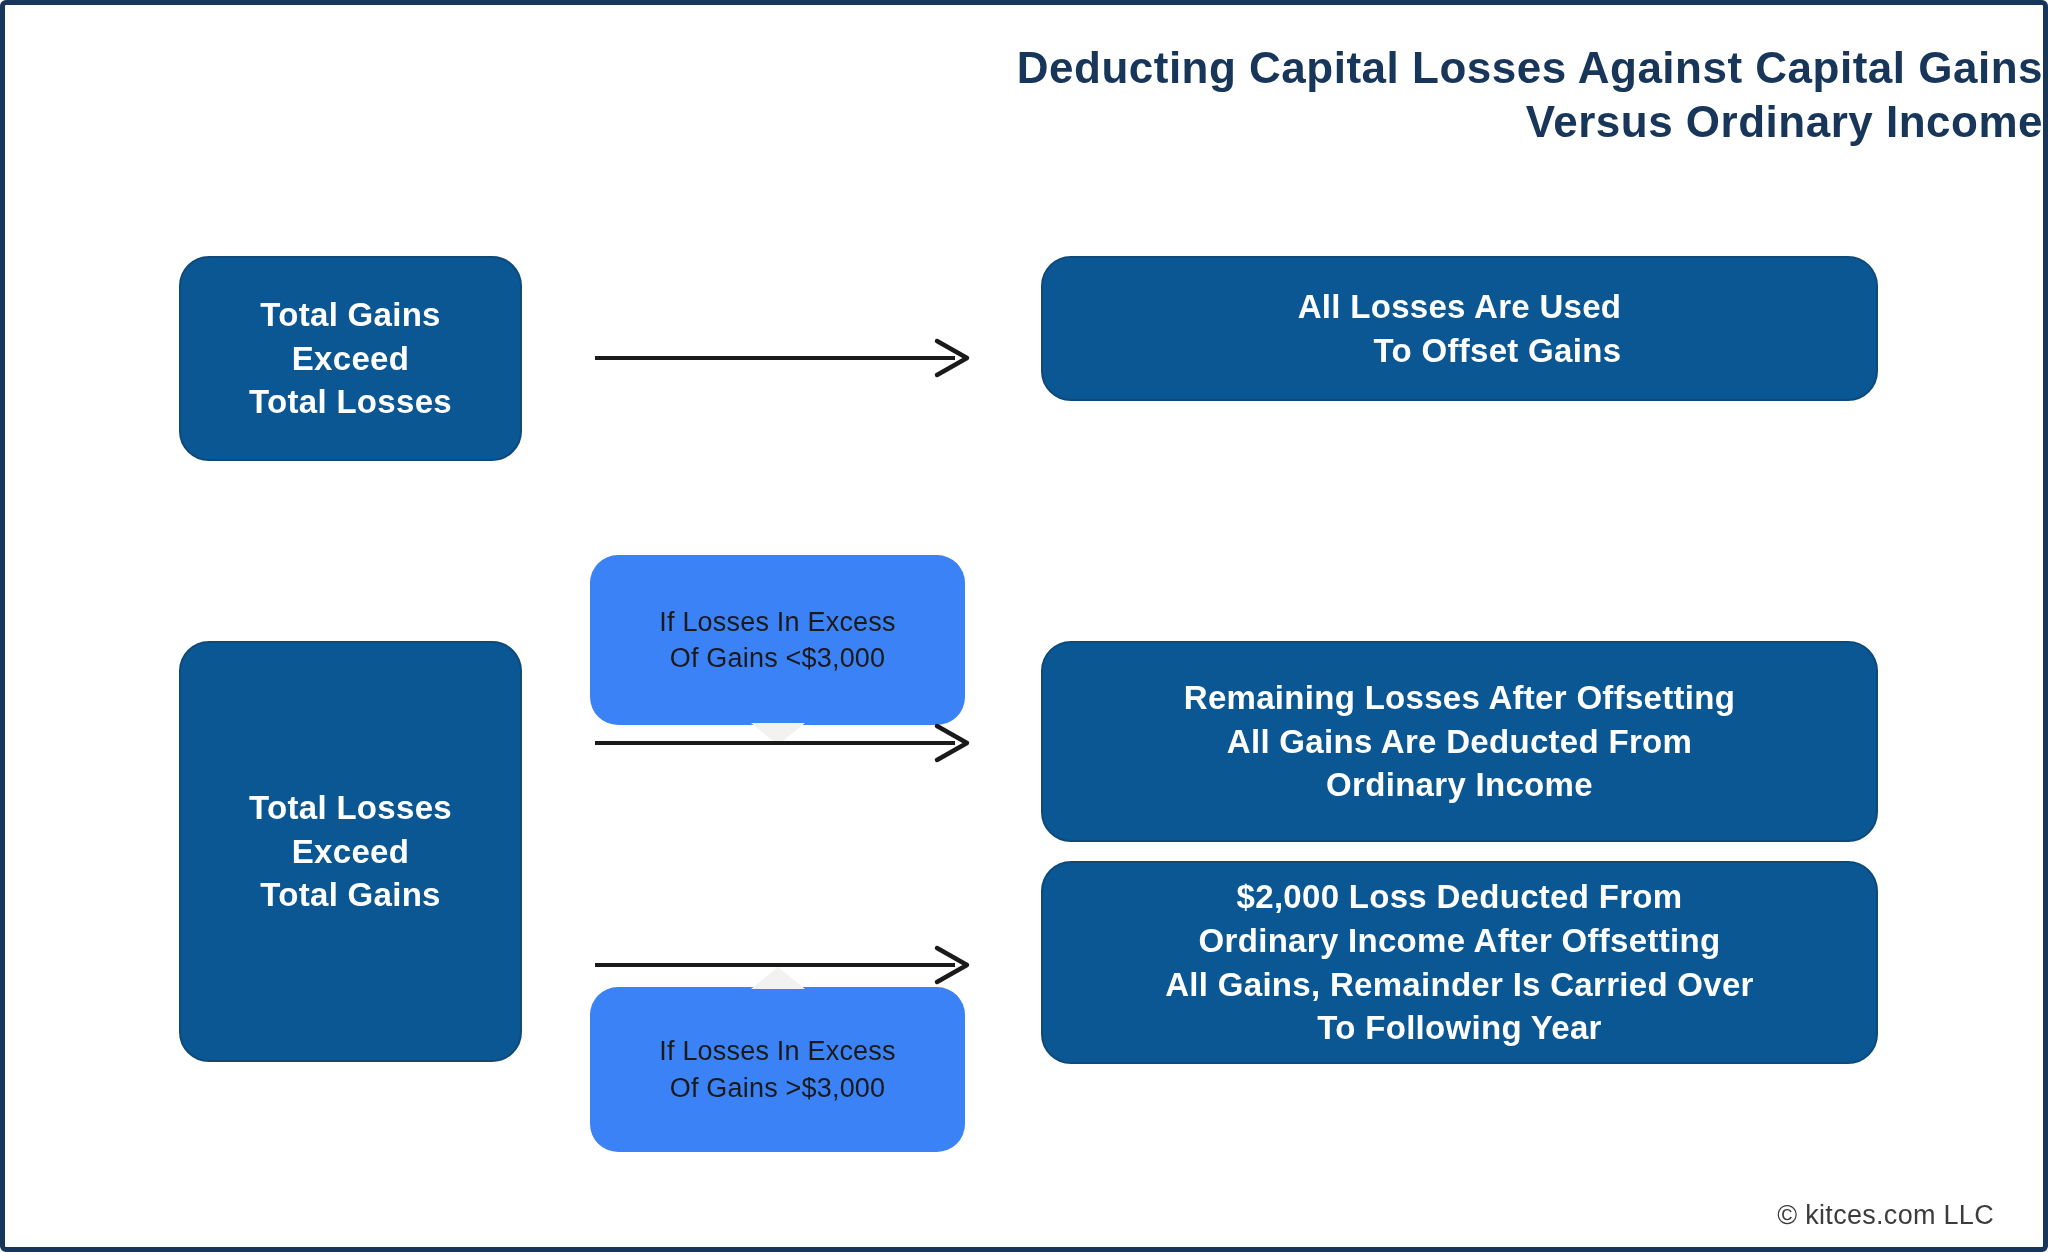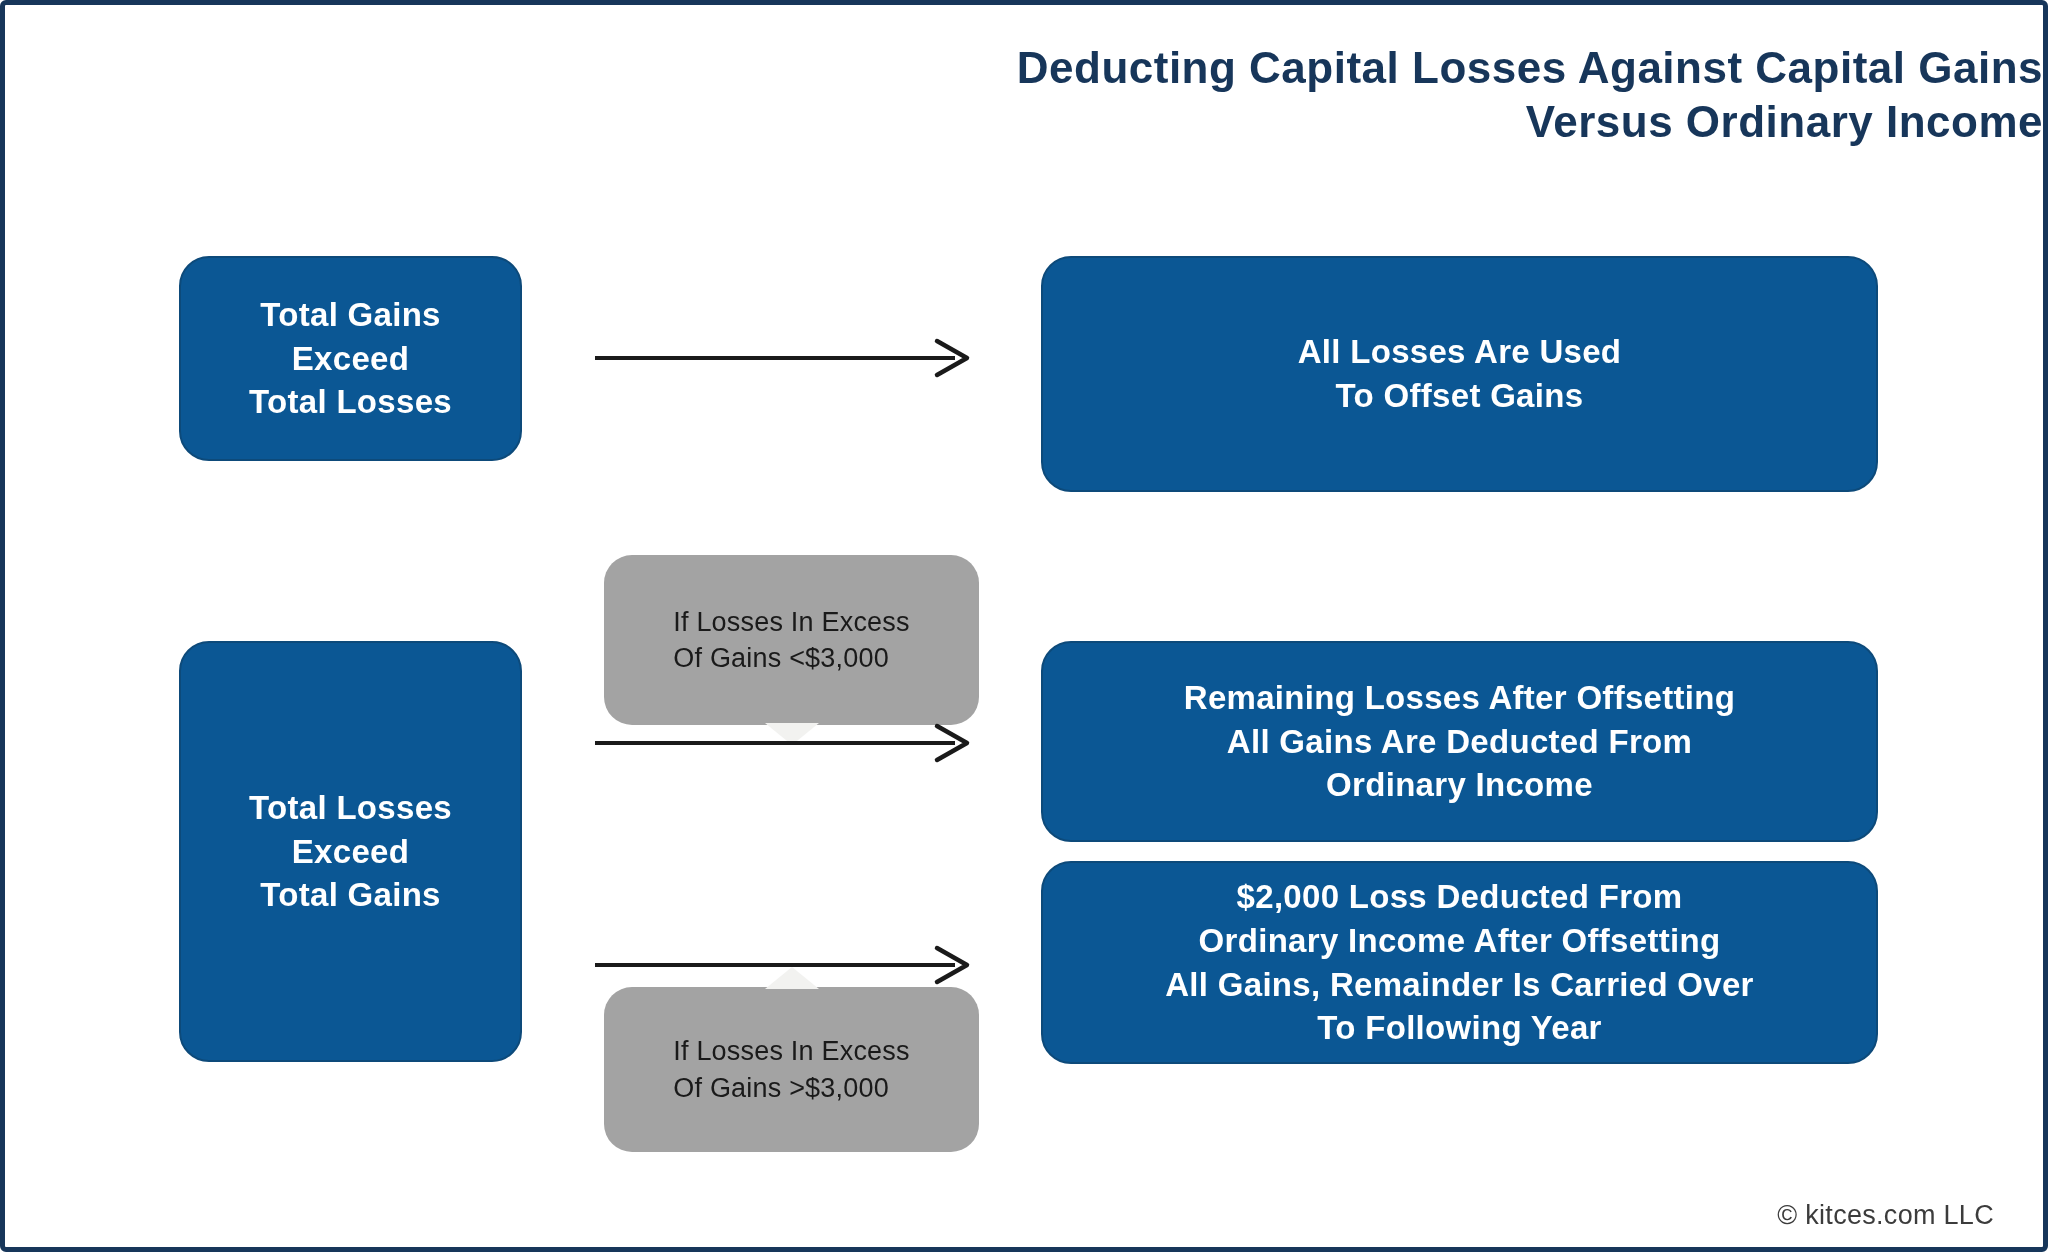--- a/index.html
+++ b/index.html
@@ -41,39 +41,39 @@
     justify-content: center;
     text-align: center;
     font-size: 33px;
     font-weight: 600;
     line-height: 1.33;
     letter-spacing: 0.3px;
     white-space: pre-line;
   }
 
   #box-gains-exceed   { left: 174px;  top: 251px; width: 343px; height: 205px; }
-  #box-offset-gains   { left: 1036px; top: 251px; width: 837px; height: 236px; }
+  #box-offset-gains   { left: 1036px; top: 251px; width: 837px; height: 145px; text-align: right; }
   #box-losses-exceed  { left: 174px;  top: 636px; width: 343px; height: 421px; }
   #box-remaining      { left: 1036px; top: 636px; width: 837px; height: 201px; }
   #box-carryover      { left: 1036px; top: 856px; width: 837px; height: 203px; }
 
   .callout {
     position: absolute;
-    background: #a3a3a3;
+    background: #3b82f6;
     border-radius: 28px;
     color: #1a1a1a;
     display: flex;
     align-items: center;
     justify-content: center;
+    text-align: center;
     font-size: 27px;
     font-weight: 500;
     line-height: 1.35;
     letter-spacing: 0.2px;
     white-space: pre-line;
-    margin-left: 14px;
   }
   #callout-under { left: 585px; top: 550px; width: 375px; height: 170px; }
   #callout-over  { left: 585px; top: 982px; width: 375px; height: 165px; }
 
   .tail {
     position: absolute;
     left: 50%;
     transform: translateX(-50%);
     width: 0; height: 0;
     border-left: 27px solid transparent;

